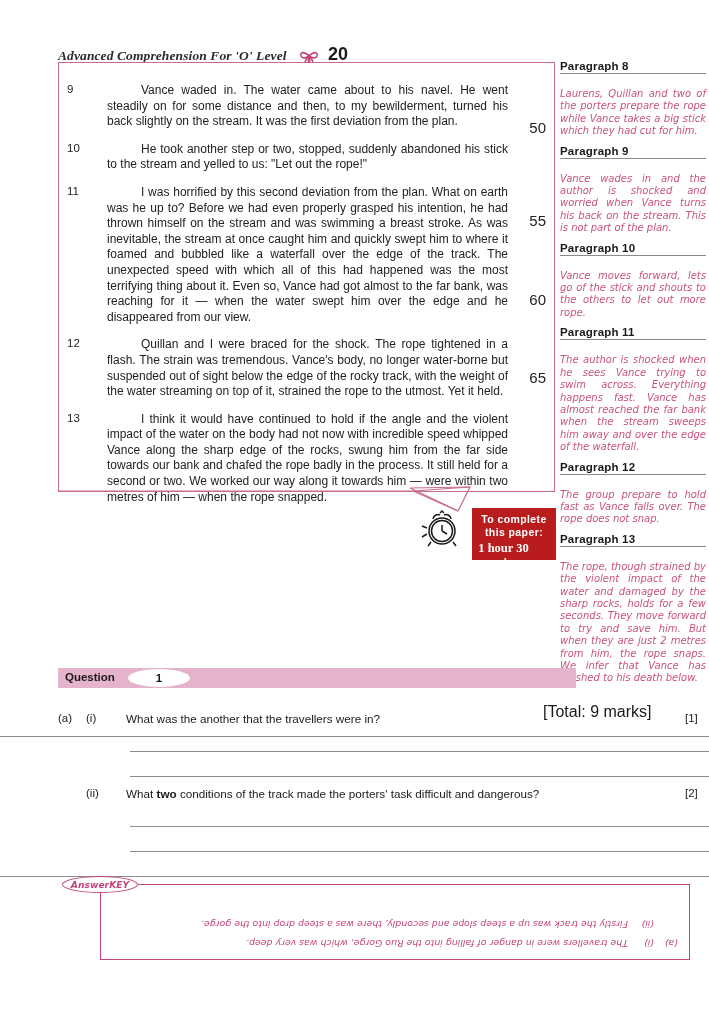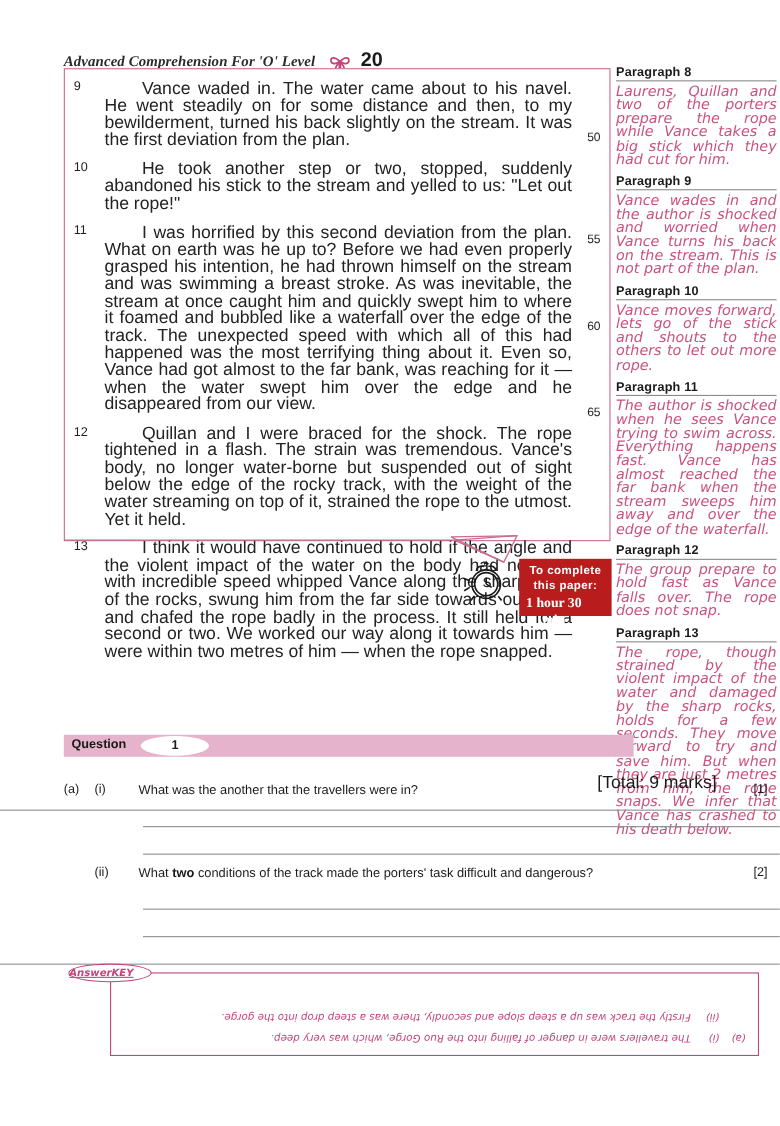--- a/index.html
+++ b/index.html
@@ -45,30 +45,30 @@
   .para{
     position:relative;
     margin:0 0 11px 0;
     padding-left:36px;padding-right:34px;
   }
   .para .num{
     position:absolute;left:8px;top:0;
     font-size:11.5px;color:#222;
   }
   .para p{
-    margin:0;
-    font-size:16px;
+    margin:12px;
+    font-size:12px;
     line-height:15.6px;
     text-align:justify;
     color:#222;
     text-indent:34px;
   }
   .linenum{
     position:absolute;right:8px;
-    font-size:11px;color:#222;
+    font-size:15px;color:#222;
   }
 
   
   .box-arrow{
     position:absolute;left:58px;top:485px;width:420px;height:45px;
     pointer-events:none;
   }
 
   
   .clock-icon{
@@ -95,24 +95,24 @@
   }
   .sum-head{
     font-size:11.5px;font-weight:bold;color:#1a1a1a;
     margin:0 0 1px 0;padding:0 0 1px 0;
     border-bottom:1.4px solid #8a8a8a;
     letter-spacing:.2px;
   }
   .sum-body{
     font-family:"DejaVu Sans", sans-serif;
     font-style:italic;
-    font-size:13px;line-height:12.4px;
+    font-size:10px;line-height:12.4px;
     color:#c9517f;
     text-align:justify;
-    margin:4px 0 7px 0;
+    margin:14px 0 7px 0;
   }
   .sum-block{margin-bottom:2px;}
 
   
   .q-banner{
     position:absolute;left:58px;top:668px;width:518px;height:20px;
     background:#e6b3cc;
   }
   .q-banner .q-label{
     position:absolute;left:7px;top:3px;
@@ -150,23 +150,23 @@
   .akey-box{
     position:absolute;left:100px;top:884px;width:590px;height:76px;
     border:1.1px solid #c4457b;box-sizing:border-box;background:#fff;
   }
   .akey-tag{
     position:absolute;left:62px;top:876px;width:76px;height:17px;
     border:1.1px solid #c4457b;border-radius:50%;
     background:#fff;box-sizing:border-box;
   }
   .akey-tag span{
-    display:block;width:74px;line-height:15px;
+    display:block;width:74px;text-align:center;line-height:15px;
     font-family:"DejaVu Sans", sans-serif;
-    font-size:9.2px;color:#c4457b;font-style:italic;font-weight:600;text-decoration:underline;
+    font-size:9.2px;color:#c4457b;font-style:italic;font-weight:600;
   }
   .akey-content{
     position:absolute;left:100px;top:884px;width:590px;height:76px;
     transform:rotate(180deg);
   }
   .ak-row{position:absolute;font-family:"DejaVu Sans", sans-serif;
     font-style:italic;font-size:9.4px;color:#c4457b;line-height:13px;}
   .ak-a{left:12px;top:10px;}
   .ak-i{left:36px;top:10px;}
   .ak-t1{left:62px;top:10px;white-space:nowrap;}

